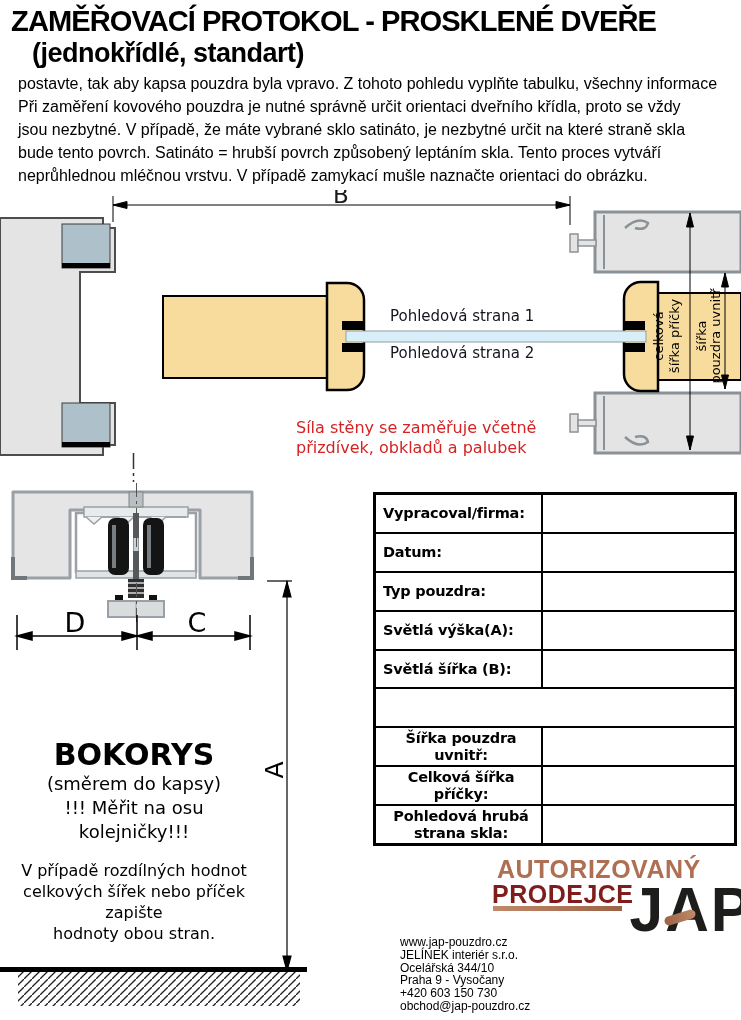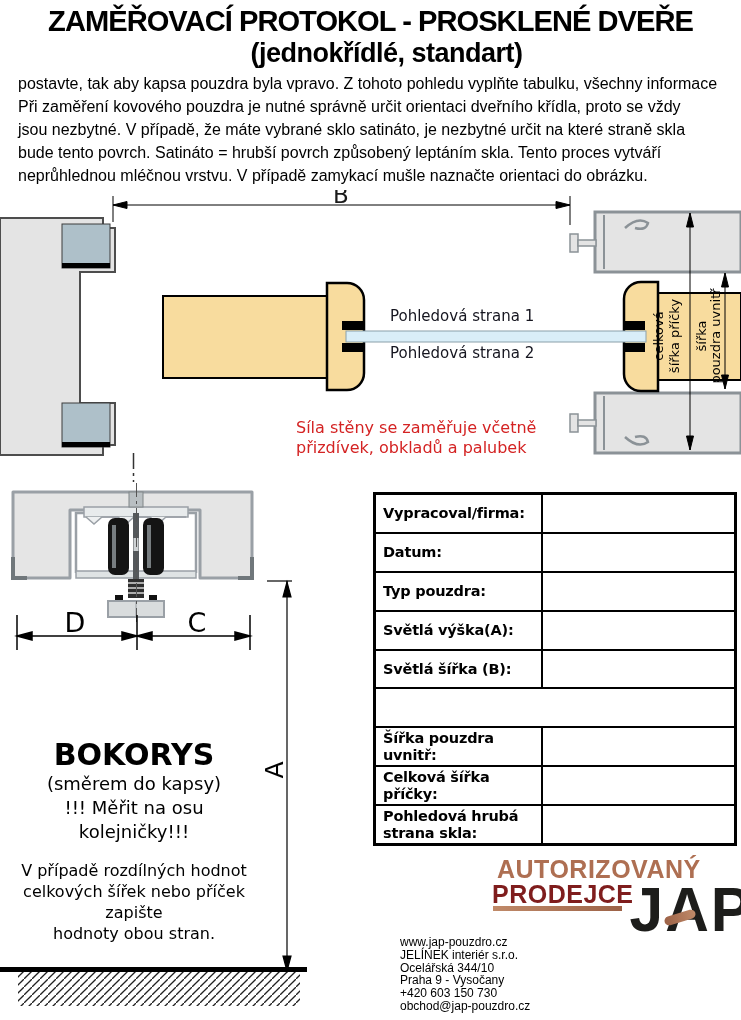--- a/index.html
+++ b/index.html
@@ -1,40 +1,40 @@
 <!DOCTYPE html>
 <html><head>
 <meta charset="utf-8">
 <style>
   * { margin:0; padding:0; box-sizing:border-box; }
   body { background:#fff; font-family:"Liberation Sans", sans-serif; }
   #page { position:relative; width:741px; height:1020px; background:#fff; overflow:hidden; }
 
-  .title-block { position:absolute; top:4px; left:0; width:741px; text-align:center; color:#000; }
+  .title-block { position:absolute; top:4px; left:0; width:741px; color:#000; }
   .title-l1 { font-size:30px; font-weight:bold; letter-spacing:-1px; transform:scaleX(0.97); }
   .title-l2 { font-size:27px; font-weight:bold; letter-spacing:-0.5px;padding-left:32px; }
 
   .intro { position:absolute; top:72px; left:18px; width:722px; font-size:16px; line-height:23px; color:#000; }
 
   svg text { font-family:"DejaVu Sans", sans-serif; }
 
   .bokorys-text { position:absolute; left:8px; top:738px; width:252px; text-align:center; color:#000;
                   font-family:"DejaVu Sans", sans-serif; }
   .bokorys-h { font-size:30px; line-height:34px;font-weight:bold; }
   .bokorys-s1 { font-size:18px; line-height:24px; }
   .bokorys-s2 { font-size:18px; line-height:24px; }
   .bokorys-note { margin-top:16px; font-size:16px; line-height:21px; }
 
   .mtable { position:absolute; left:373px; top:492px; width:364px; height:354px;
             border:3px solid #000; display:flex; flex-direction:column; background:#fff; }
   .trow { flex:1; display:flex; border-top:2px solid #000; }
   .trow:first-child { border-top:none; }
   .tlabel { width:167px; border-right:2px solid #000; display:flex; align-items:center;
             padding:1px 2px 1px 7px; font-family:"DejaVu Sans", sans-serif;
-            font-weight:bold; font-size:14.5px; line-height:17px; letter-spacing:-0.2px; color:#000; }
+            font-weight:bold; font-size:14.5px; line-height:17px; letter-spacing:-0.2px; color:#000;text-align:center; }
   .tvalue { flex:1; }
 
   .badge1 { position:absolute; left:497px; top:855px; font-size:25px; font-weight:bold;
             letter-spacing:0.5px; color:#ae6f52; }
   .badge2 { position:absolute; left:492px; top:880px; font-size:25px; font-weight:bold;
             letter-spacing:0.5px; color:#7f1d1d; }
   .badge-underline { position:absolute; left:493px; top:906px; width:129px; height:5px;
             background:linear-gradient(90deg,#c08a69,#9c6247); }
   .jap-logo { position:absolute; left:627px; top:879px; font-size:63px; line-height:60px;
             font-weight:bold; letter-spacing:2px; color:#1d1d1b; transform:scaleX(0.96); }

